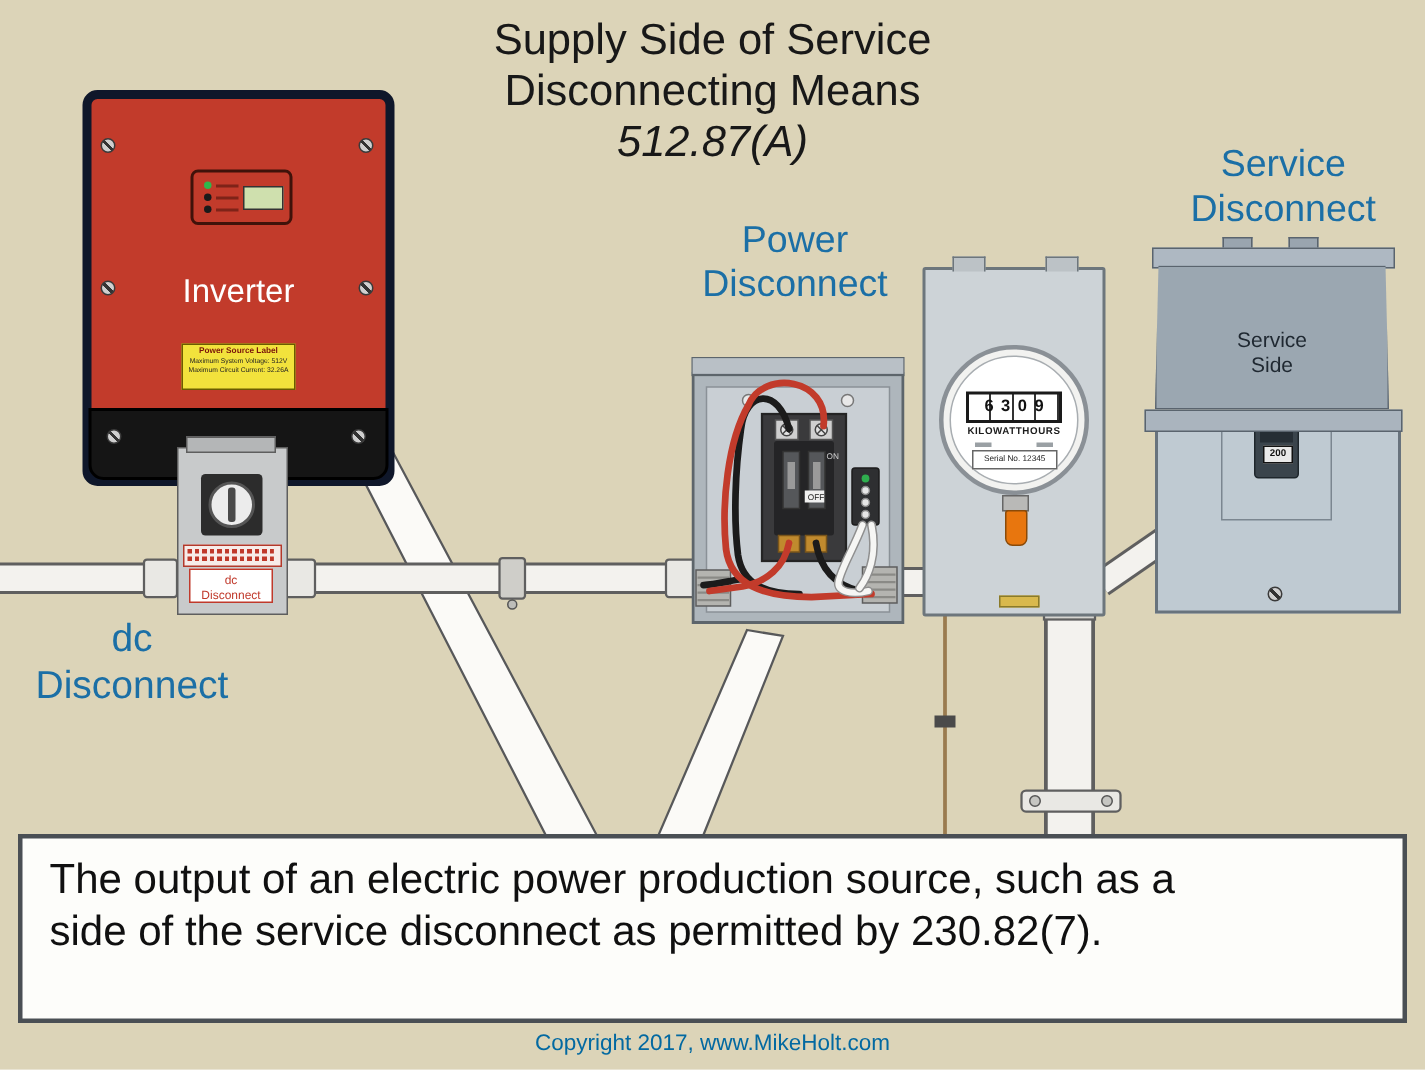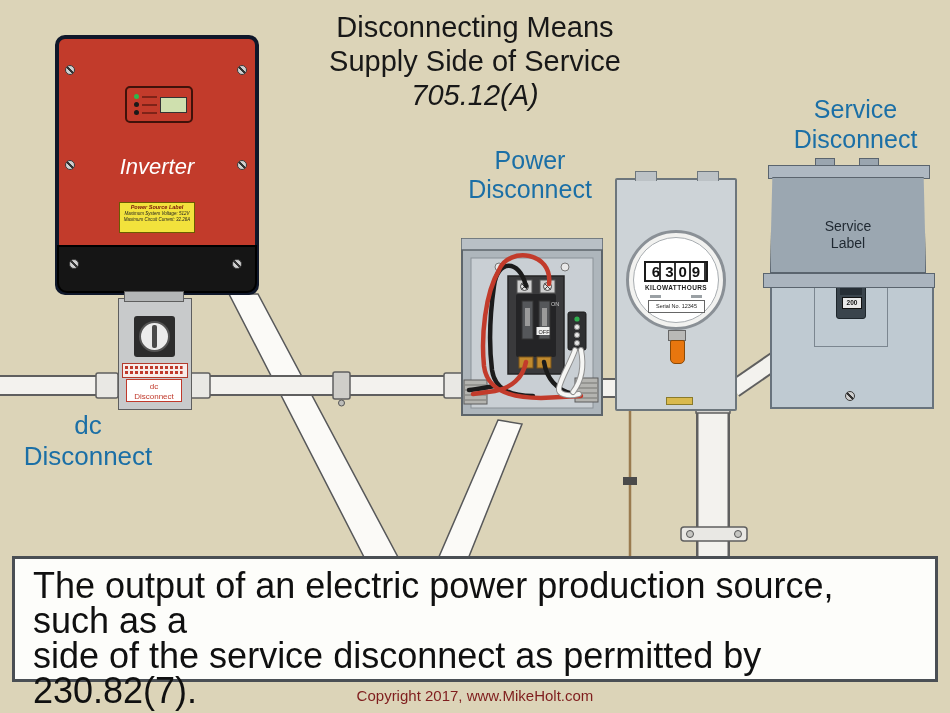--- a/index.html
+++ b/index.html
@@ -9,22 +9,22 @@
     font-family:"Liberation Sans","DejaVu Sans",sans-serif;
     color:#161616;
   }
   .abs{position:absolute;}
   
   .title{left:230px;top:10px;width:490px;text-align:center;line-height:34px;font-size:29px;color:#181818;}
   .title .code{font-style:italic;}
   
   .callout{color:var(--label-blue,#1B6FA6);text-align:center;font-size:25px;line-height:29px;}
   
-  .inverter{left:55px;top:35px;width:196px;height:252px;background:var(--inverter-red,#C23B2B);
-    border:4px solid #0f172a;border-radius:10px;font-style:italic;}
+  .inverter{left:55px;top:60px;width:196px;height:252px;background:var(--inverter-red,#C23B2B);
+    border:6px solid #0f172a;border-radius:10px;}
   .inv-band{left:-2px;bottom:-2px;width:196px;height:44px;background:#151515;border:2px solid #000;
     border-radius:0 0 10px 10px;}
   .inv-display{left:66px;top:47px;width:64px;height:33px;border:2px solid #40120a;border-radius:5px;}
   .led{width:5px;height:5px;border-radius:50%;background:#1a1a1a;}
   .led.green{background:#2DB84C;}
   .led-row{position:absolute;left:7px;display:flex;align-items:center;gap:3px;}
   .led-dash{width:15px;height:2px;background:#7e2318;}
   .lcd{left:33px;top:9px;width:25px;height:14px;background:#CFE0AE;border:1px solid #333;}
   .inv-name{left:0;top:115px;width:100%;text-align:center;color:#fff;font-size:22px;}
   .psl{left:60px;top:163px;width:74px;height:29px;background:#F2E23C;border:1px solid #6b5c00;
@@ -46,21 +46,21 @@
     background-size:90% 3px,90% 3px;background-position:2px 2px,2px 7px;background-repeat:no-repeat;}
   .dc-label{left:7px;top:80px;width:56px;height:23px;background:#fff;border:1.5px solid #c0392b;
     color:#c0392b;text-align:center;font-size:8px;line-height:9.5px;padding-top:2px;box-sizing:border-box;}
   
   .meter{left:615px;top:178px;width:118px;height:229px;background:#CDD3D7;border:2px solid #6d767c;border-radius:2px;}
   .m-tab{top:-9px;width:20px;height:9px;background:#bcc2c6;border:1.5px solid #6d767c;border-bottom:none;}
   .m-ring{left:9px;top:50px;width:94px;height:94px;border-radius:50%;background:#f2f2f0;border:3px solid #8a9096;}
   .m-face{left:16px;top:57px;width:84px;height:84px;border-radius:50%;background:#ffffff;border:1px solid #a8adb1;}
   .m-disp{left:27px;top:81px;width:64px;height:21px;background:#1a1a1a;padding:2px;box-sizing:border-box;}
   .m-digits{width:100%;height:100%;background:repeating-linear-gradient(90deg,#fff 0 13.4px,#333 13.4px 15px);
-    color:#111;font-weight:bold;font-size:15px;line-height:17px;text-align:center;letter-spacing:5px;text-indent:5px;}
+    color:#111;font-weight:bold;font-size:11px;line-height:17px;text-align:center;letter-spacing:5px;text-indent:5px;}
   .m-units{left:9px;top:104px;width:100px;text-align:center;font-size:6.5px;font-weight:bold;color:#1c1c1c;letter-spacing:.4px;}
   .m-dash{width:11px;height:2.5px;background:#9aa0a4;top:115px;}
   .m-serial{left:31px;top:120px;width:55px;height:11px;background:#fff;border:1px solid #666;
     font-size:5.5px;line-height:10px;text-align:center;color:#222;}
   .m-clip{left:51px;top:150px;width:16px;height:9px;background:#b9b9b7;border:1px solid #666;}
   .m-tag{left:53px;top:160px;width:13px;height:22px;background:var(--tag-orange,#E8760E);
     border:1px solid #8a4a08;border-radius:2px 2px 5px 5px;}
   .m-lbl{left:49px;top:217px;width:25px;height:6px;background:#d9b94d;border:1px solid #8a7a2a;}
   
   .svc-panel{left:770px;top:277px;width:160px;height:128px;background:#BFCAD2;border:2px solid #68737d;}
@@ -71,23 +71,23 @@
     font-size:6.5px;line-height:10px;text-align:center;color:#111;font-weight:bold;}
   .svc-hood{left:763px;top:165px;width:170px;height:122px;}
   .hood-top{left:5px;top:0;width:160px;height:12px;background:#AEB8C2;border:1.5px solid #5a646e;}
   .hood-body{left:7px;top:12px;width:156px;height:96px;background:#9BA7B1;border:1.5px solid #5a646e;
     clip-path:polygon(1.5% 0,98.5% 0,100% 100%,0 100%);
     color:#1f2831;text-align:center;font-size:14px;line-height:17px;padding-top:40px;box-sizing:border-box;}
   .hood-bot{left:0;top:108px;width:170px;height:13px;background:#AAB4BE;border:1.5px solid #5a646e;}
   .hood-tab{top:-7px;width:18px;height:8px;background:#9aa5af;border:1.5px solid #5a646e;border-bottom:none;}
   
   .caption{left:12px;top:556px;width:926px;height:126px;background:#FDFDFA;border:3px solid #4a4f54;
-    box-sizing:border-box;padding:9px 18px;font-size:36px;line-height:35px;color:#101010;}
+    box-sizing:border-box;padding:9px 18px;font-size:28px;line-height:35px;color:#101010;}
   .caption span{display:block;}
-  .copyright{left:0;top:687px;width:950px;text-align:center;font-size:15px;color:#7f1d1d;}
+  .copyright{left:0;top:687px;width:950px;text-align:center;font-size:15px;color:#0369a1;}
   svg{display:block;}
 </style>
 </head>
 <body>
 
 <div class="stage">
 
   <svg class="abs" width="950" height="713" viewBox="0 0 950 713" style="left:0;top:0;">
 
     <polygon points="229,294 258,294 399,559 365,559" fill="#FBFAF7" stroke="#57585a" stroke-width="1.5"></polygon>
@@ -239,29 +239,29 @@
       <div class="abs svc-chip">200</div>
     </div>
     <div class="abs screw" style="left:73px;top:112px;"></div>
   </div>
   <div class="abs svc-hood">
     <div class="abs hood-tab" style="left:52px;"></div>
     <div class="abs hood-tab" style="left:96px;"></div>
     <div class="abs hood-top"></div>
     <div class="abs hood-body">
       <span>Service</span><br>
-      <span>Label</span>
+      <span>Side</span>
     </div>
     <div class="abs hood-bot"></div>
   </div>
 
   <div class="abs title">
+    <div>Supply Side of Service</div>
     <div>Disconnecting Means</div>
-    <div>Supply Side of Service</div>
-    <div class="code">705.12(A)</div>
+    <div class="code">512.87(A)</div>
   </div>
 
   <div class="abs callout" style="left:8px;top:410px;width:160px;font-size:26px;line-height:31px;">
     <div>dc</div>
     <div>Disconnect</div>
   </div>
 
   <div class="abs callout" style="left:450px;top:146px;width:160px;">
     <div>Power</div>
     <div>Disconnect</div>

